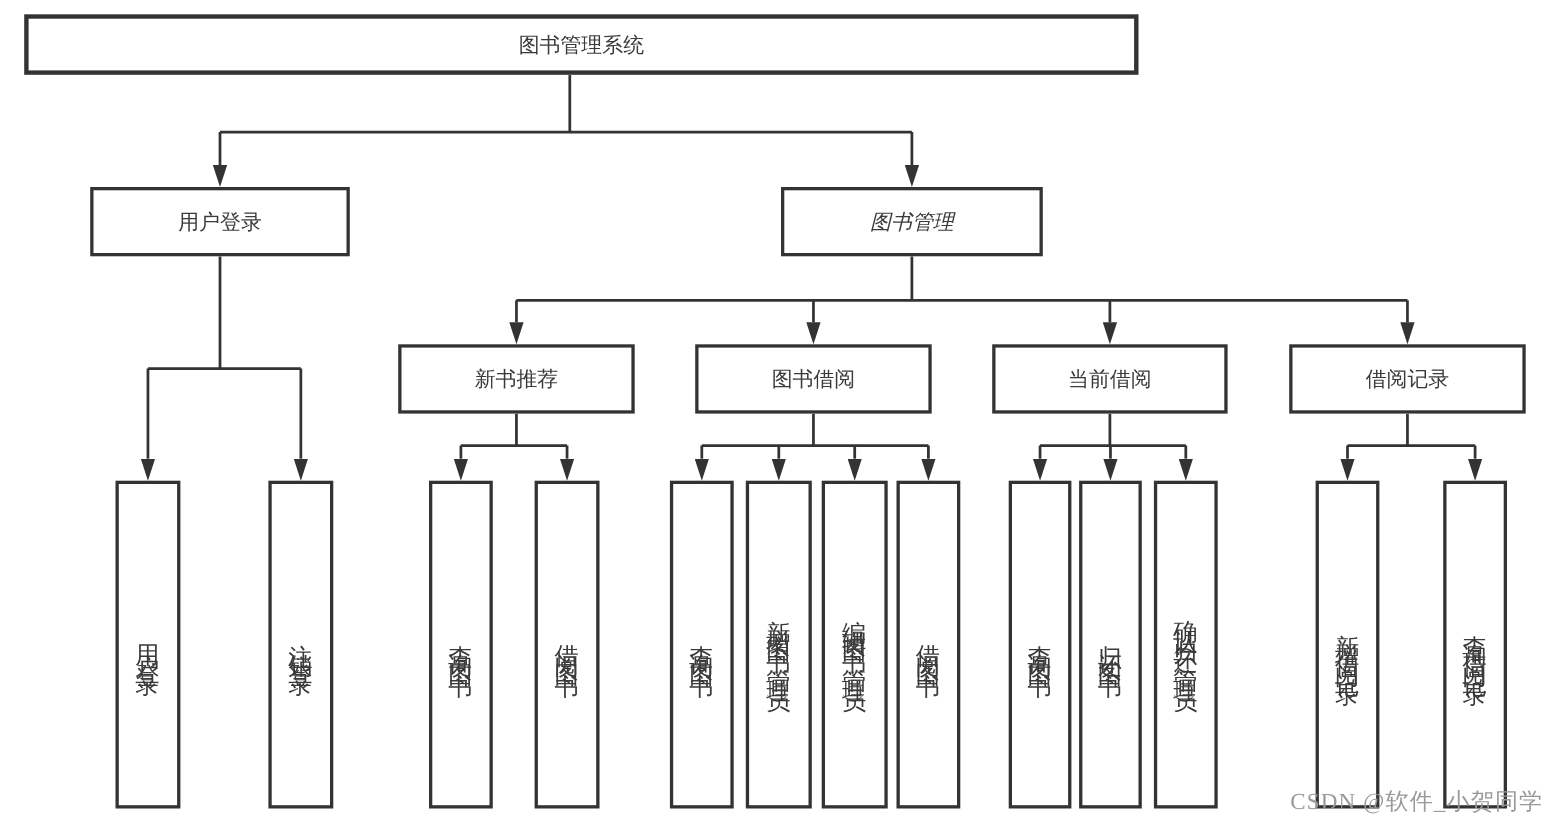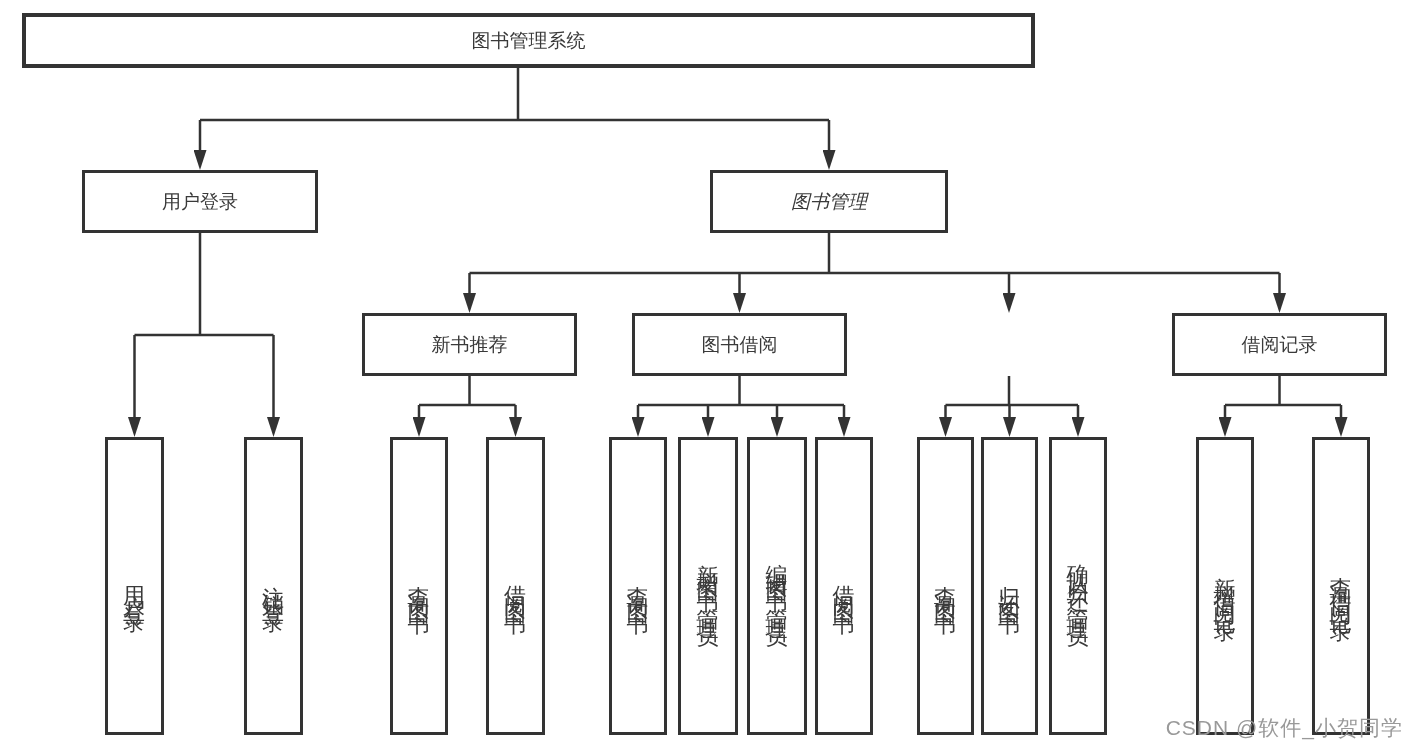--- a/index.html
+++ b/index.html
@@ -16,21 +16,21 @@
   }
   .hbox{border:3px solid #333333;font-size:19px;}
   .hbox.root{border-width:4px;}
   .vbox{border:3px solid #333333;font-size:22px;}
   .vbox .vtext{
     writing-mode:vertical-rl;text-orientation:mixed;
     letter-spacing:9px;line-height:1.05;
   }
   .watermark{
     position:absolute;top:714px;right:2px;font-size:21px;
-    color:#999999;letter-spacing:1px;white-space:nowrap;
+    color:#999999;letter-spacing:1px;white-space:nowrap;font-family:Liberation Serif, serif;
   }
 </style>
 </head>
 <body>
 
 <div class="canvas">
 
   <svg class="connectors" width="1405" height="747" viewBox="0 0 1405 747" xmlns="http://www.w3.org/2000/svg">
     <defs>
       <marker id="arrow" viewBox="0 0 20 13" refX="0" refY="6.5" markerUnits="userSpaceOnUse" markerWidth="20" markerHeight="13" orient="auto">
@@ -84,20 +84,23 @@
   <div class="node hbox" style="left:710px;top:170px;width:238px;height:63px;font-style:italic;">
     <span>图书管理</span>
   </div>
 
   <div class="node hbox" style="left:362px;top:313px;width:215px;height:63px;">
     <span>新书推荐</span>
   </div>
   <div class="node hbox" style="left:632px;top:313px;width:215px;height:63px;align-items:center;">
     <span>图书借阅</span>
   </div>
+  <div class="node hbox" style="left:902px;top:313px;width:214px;height:63px;">
+    <span>当前借阅</span>
+  </div>
   <div class="node hbox" style="left:1172px;top:313px;width:215px;height:63px;">
     <span>借阅记录</span>
   </div>
 
   <div class="node vbox" style="left:105px;top:437px;width:59px;height:298px;">
     <span class="vtext">用户登录</span>
   </div>
   <div class="node vbox" style="left:244px;top:437px;width:59px;height:298px;">
     <span class="vtext">注销登录</span>
   </div>

